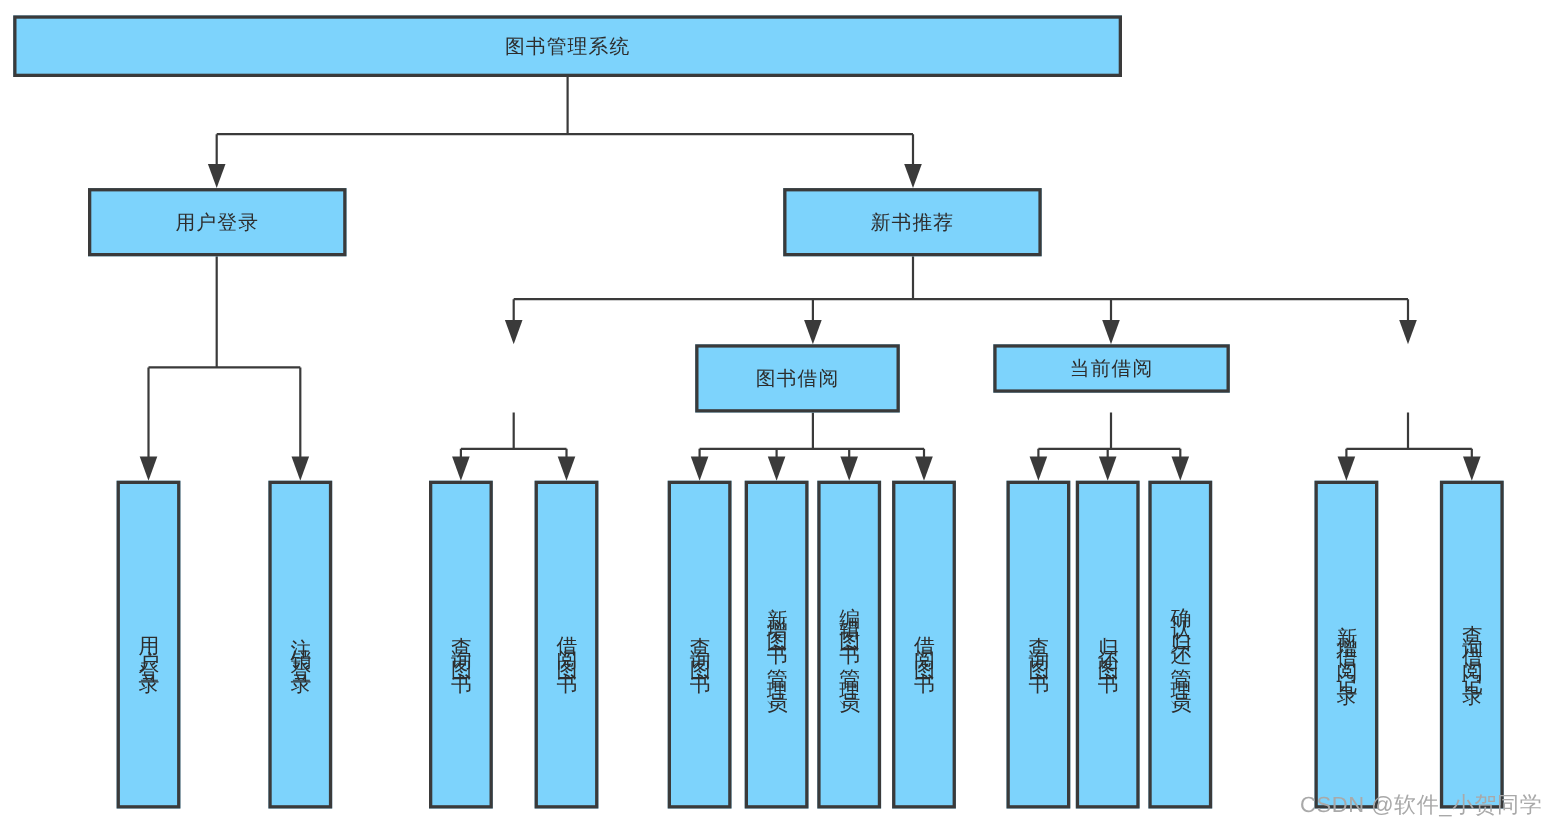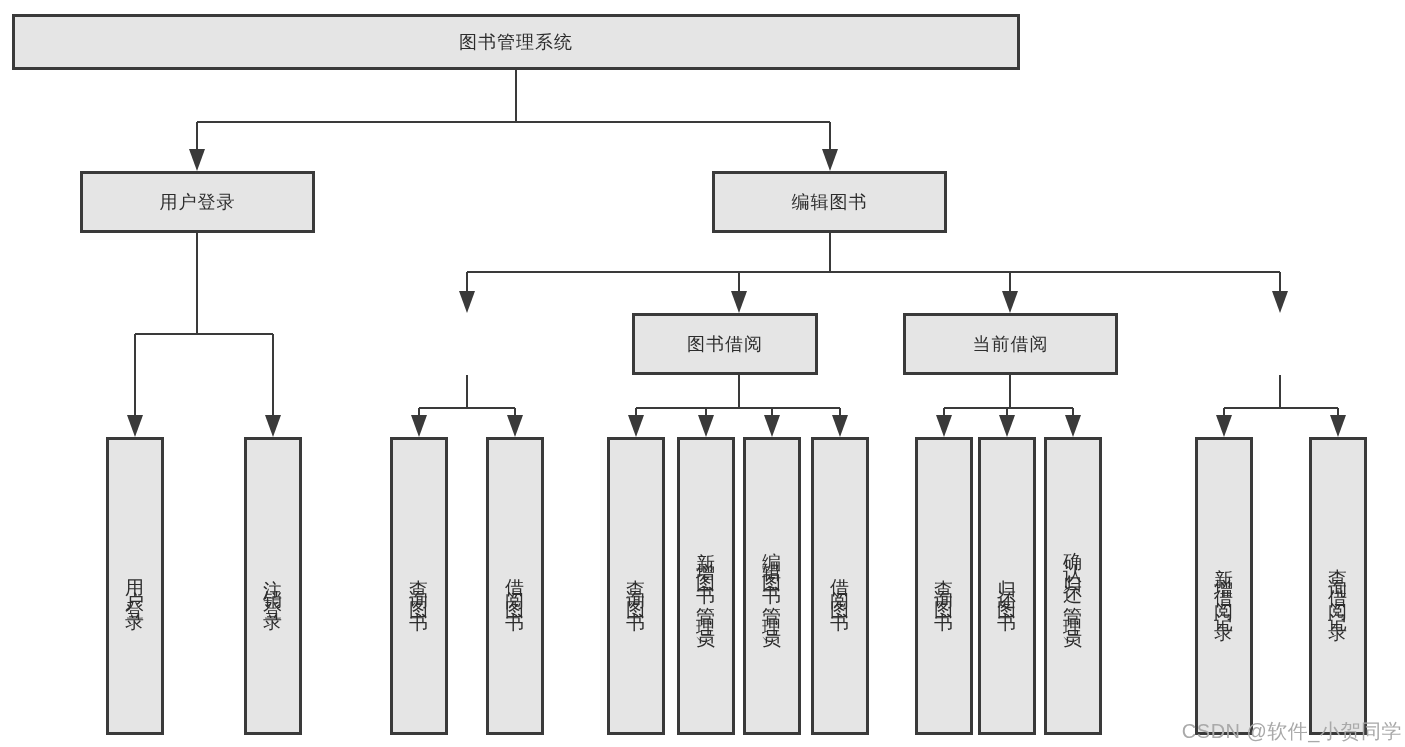--- a/index.html
+++ b/index.html
@@ -18,21 +18,21 @@
   .connectors {
     position: absolute;
     left: 0;
     top: 0;
     width: 1405px;
     height: 747px;
   }
   .box {
     position: absolute;
     box-sizing: border-box;
-    background: #e5e5e5;
+    background: #7dd3fc;
     border: 3px solid #3a3a3a;
     display: flex;
     align-items: center;
     justify-content: center;
     color: #2d2d2d;
   }
   .box.h {
     font-size: 18px;
     letter-spacing: 1px;
     white-space: nowrap;
@@ -97,27 +97,27 @@
   </svg>
 
   <div class="box h" style="left:12px; top:14px; width:1008px; height:56px">
     <span>图书管理系统</span>
   </div>
 
   <div class="box h" style="left:80px; top:171px; width:235px; height:62px">
     <span>用户登录</span>
   </div>
   <div class="box h" style="left:712px; top:171px; width:235px; height:62px">
-    <span>编辑图书</span>
+    <span>新书推荐</span>
   </div>
 
   <div class="box h" style="left:632px; top:313px; width:186px; height:62px">
     <span>图书借阅</span>
   </div>
-  <div class="box h" style="left:903px; top:313px; width:215px; height:62px">
+  <div class="box h" style="left:903px; top:313px; width:215px; height:44px">
     <span>当前借阅</span>
   </div>
 
   <div class="box v" style="left:106px; top:437px; width:58px; height:298px">
     <span class="vlabel">用户登录</span>
   </div>
   <div class="box v" style="left:244px; top:437px; width:58px; height:298px">
     <span class="vlabel">注销登录</span>
   </div>
 

